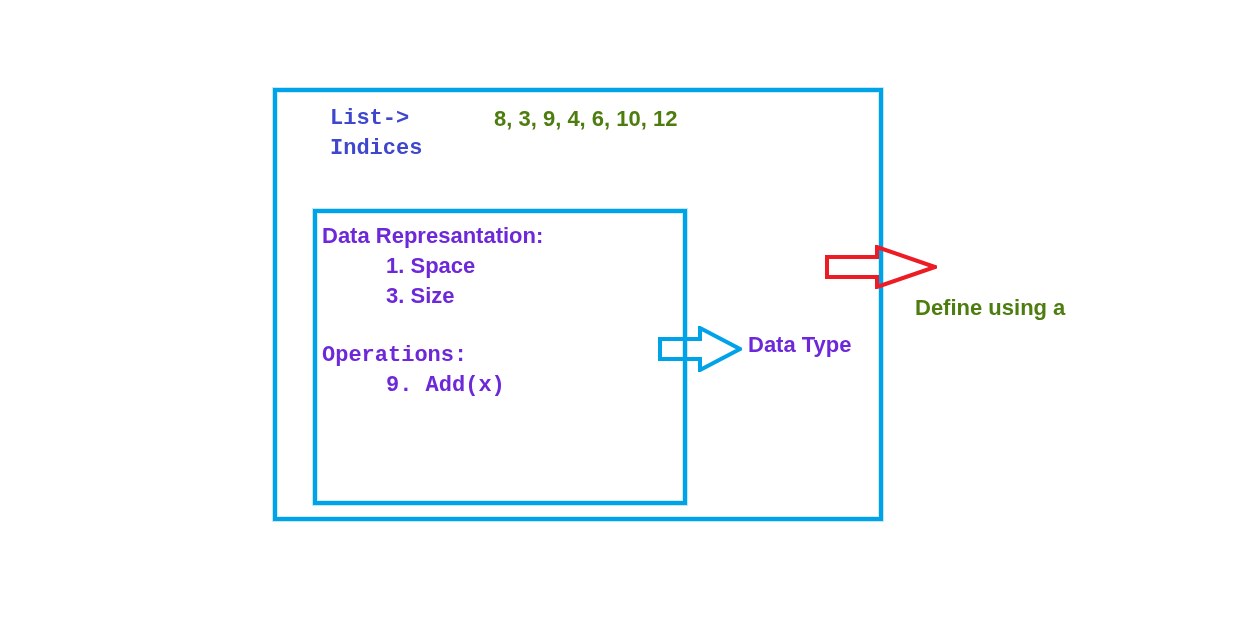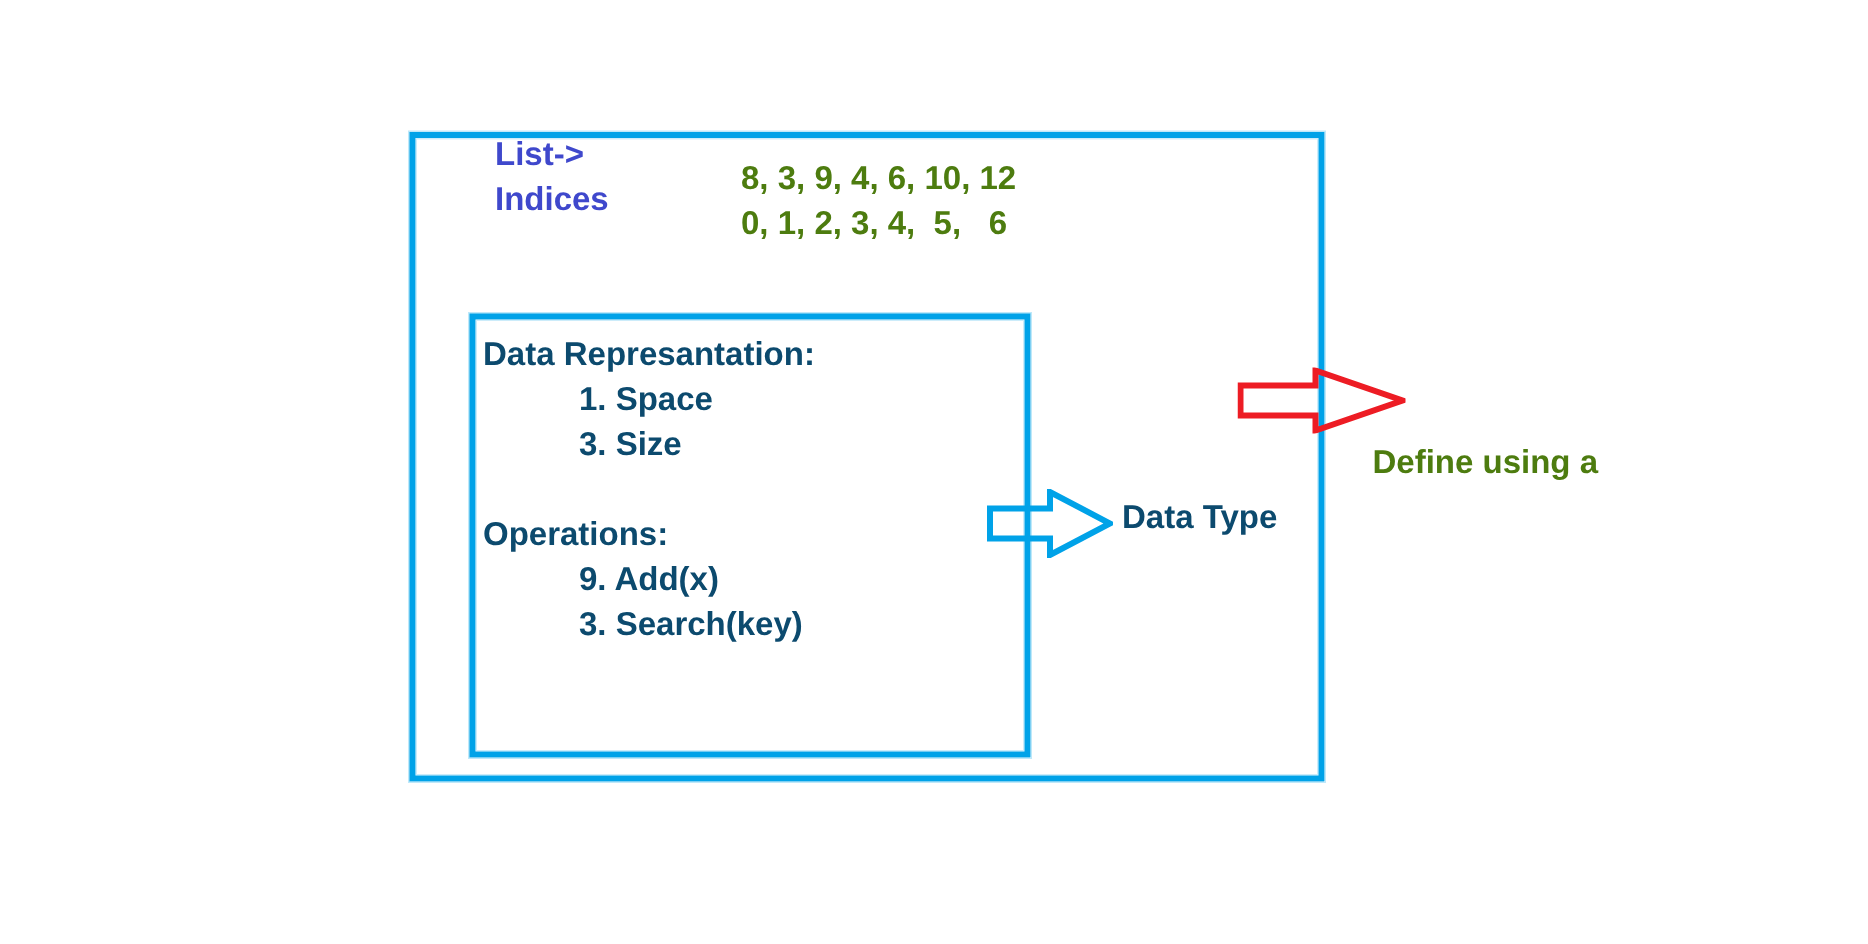--- a/index.html
+++ b/index.html
@@ -16,58 +16,56 @@
     position: absolute;
     box-sizing: border-box;
     border: 4px solid #00A2E8;
     box-shadow: 0 0 0 1px rgba(0,162,232,0.25), inset 0 0 0 1px rgba(0,162,232,0.2);
   }
   .outer-box { left: 273px; top: 88px; width: 610px; height: 433px; }
   .inner-box { left: 313px; top: 209px; width: 374px; height: 296px; padding: 8px 0 0 5px; }
   .txt { font-size: 22px; line-height: 30px; white-space: pre; }
   .purple { color: #3F48CC; }
   .red    { color: #4d7c0f; }
-  .blue   { color: #0c4a6e; }
+  .blue   { color: #6d28d9; }
   .abs    { position: absolute; }
-  .labels-col  { left: 330px; top: 88px; }
+  .labels-col  { left: 330px; top: 104px; font-family: Liberation Mono, monospace; }
   .values-col  { left: 494px; top: 104px; }
   .section-item { margin-left: 64px; }
-  .section-gap  { margin-top: 30px; }
+  .section-gap  { margin-top: 30px; font-family: Liberation Mono, monospace; }
   .cyan-arrow { position: absolute; left: 658px; top: 326px; }
   .red-arrow  { position: absolute; left: 825px; top: 245px; }
   .data-type-label    { left: 748px; top: 330px; }
   .define-class-label { left: 915px; top: 293px; text-align: center; }
 </style>
 </head>
 <body>
 
 <div class="canvas">
 
   <div class="box outer-box"></div>
 
   <div class="abs labels-col">
     <div class="txt purple">List-&gt;</div>
     <div class="txt purple">Indices</div>
   </div>
 
   <div class="abs values-col">
     <div class="txt red">8, 3, 9, 4, 6, 10, 12</div>
-    <div class="txt red">0, 1, 2, 3, 4,  5,   6</div>
   </div>
 
   <div class="box inner-box">
     <div>
       <div class="txt blue">Data Represantation:</div>
       <div class="txt blue section-item">1. Space</div>
       <div class="txt blue section-item">3. Size</div>
     </div>
     <div class="section-gap">
       <div class="txt blue">Operations:</div>
       <div class="txt blue section-item">9. Add(x)</div>
-      <div class="txt blue section-item">3. Search(key)</div>
     </div>
   </div>
 
   <svg class="cyan-arrow" width="84" height="46" viewBox="0 0 84 46">
     <polygon points="2,13 42,13 42,2 82,23 42,44 42,33 2,33" fill="none" stroke-width="4" stroke-linejoin="miter" stroke="#00A2E8"></polygon>
   </svg>
 
   <div class="abs txt blue data-type-label">Data Type</div>
 
   <svg class="red-arrow" width="112" height="44" viewBox="0 0 112 44">

